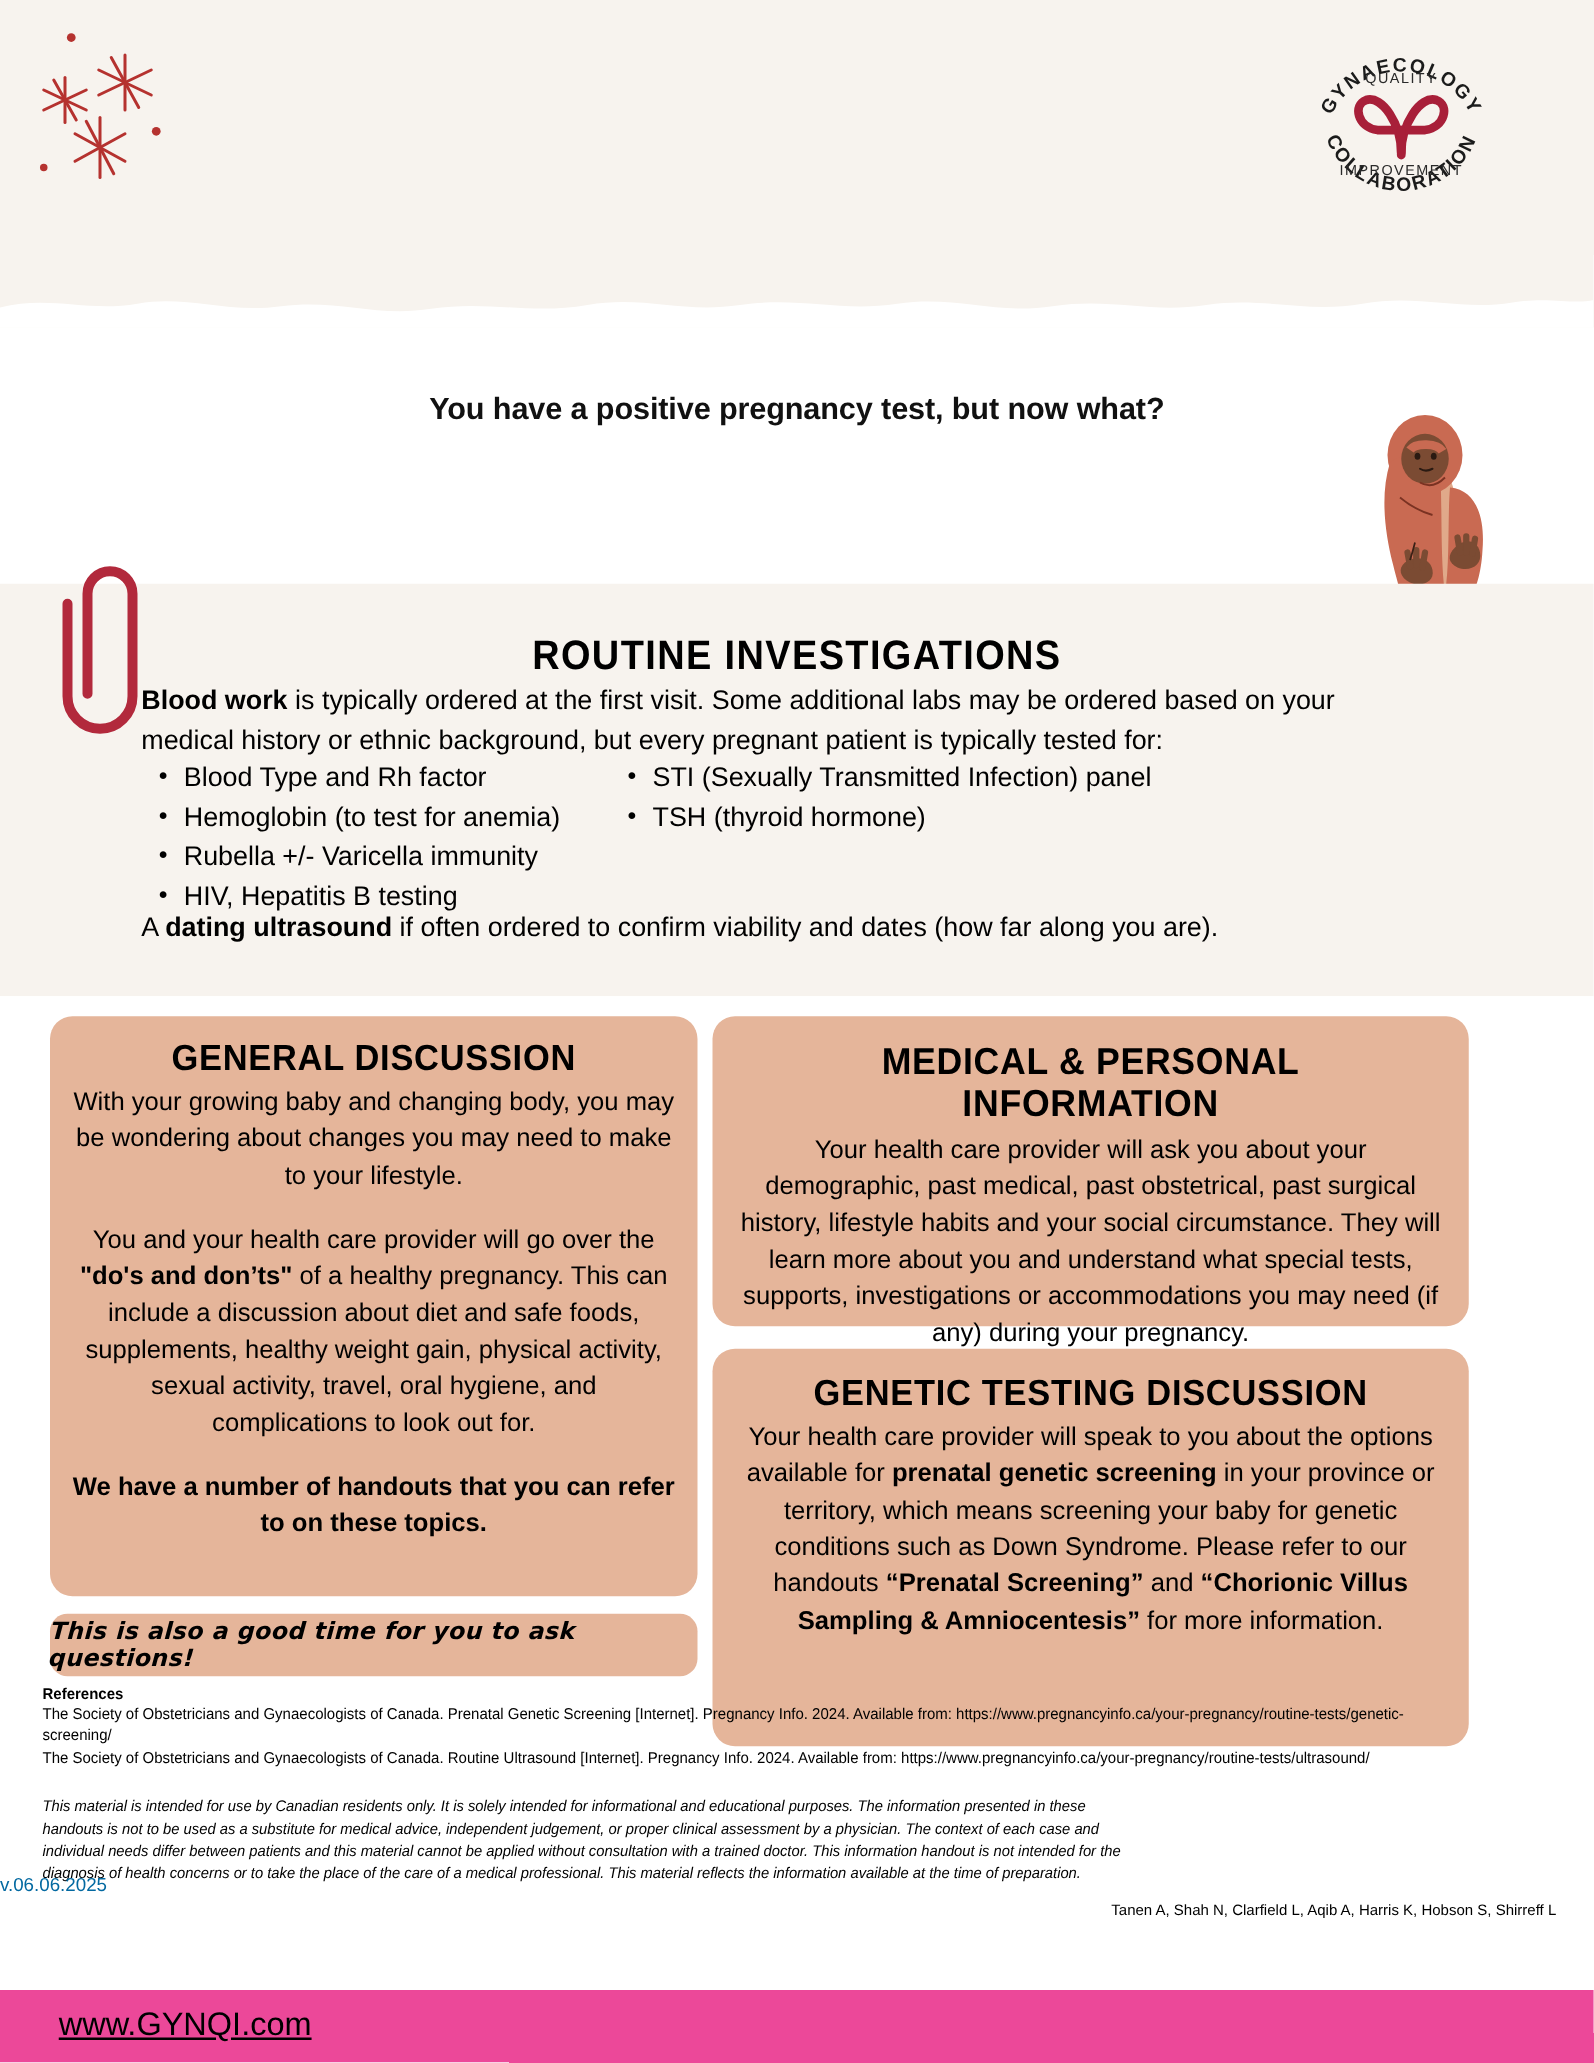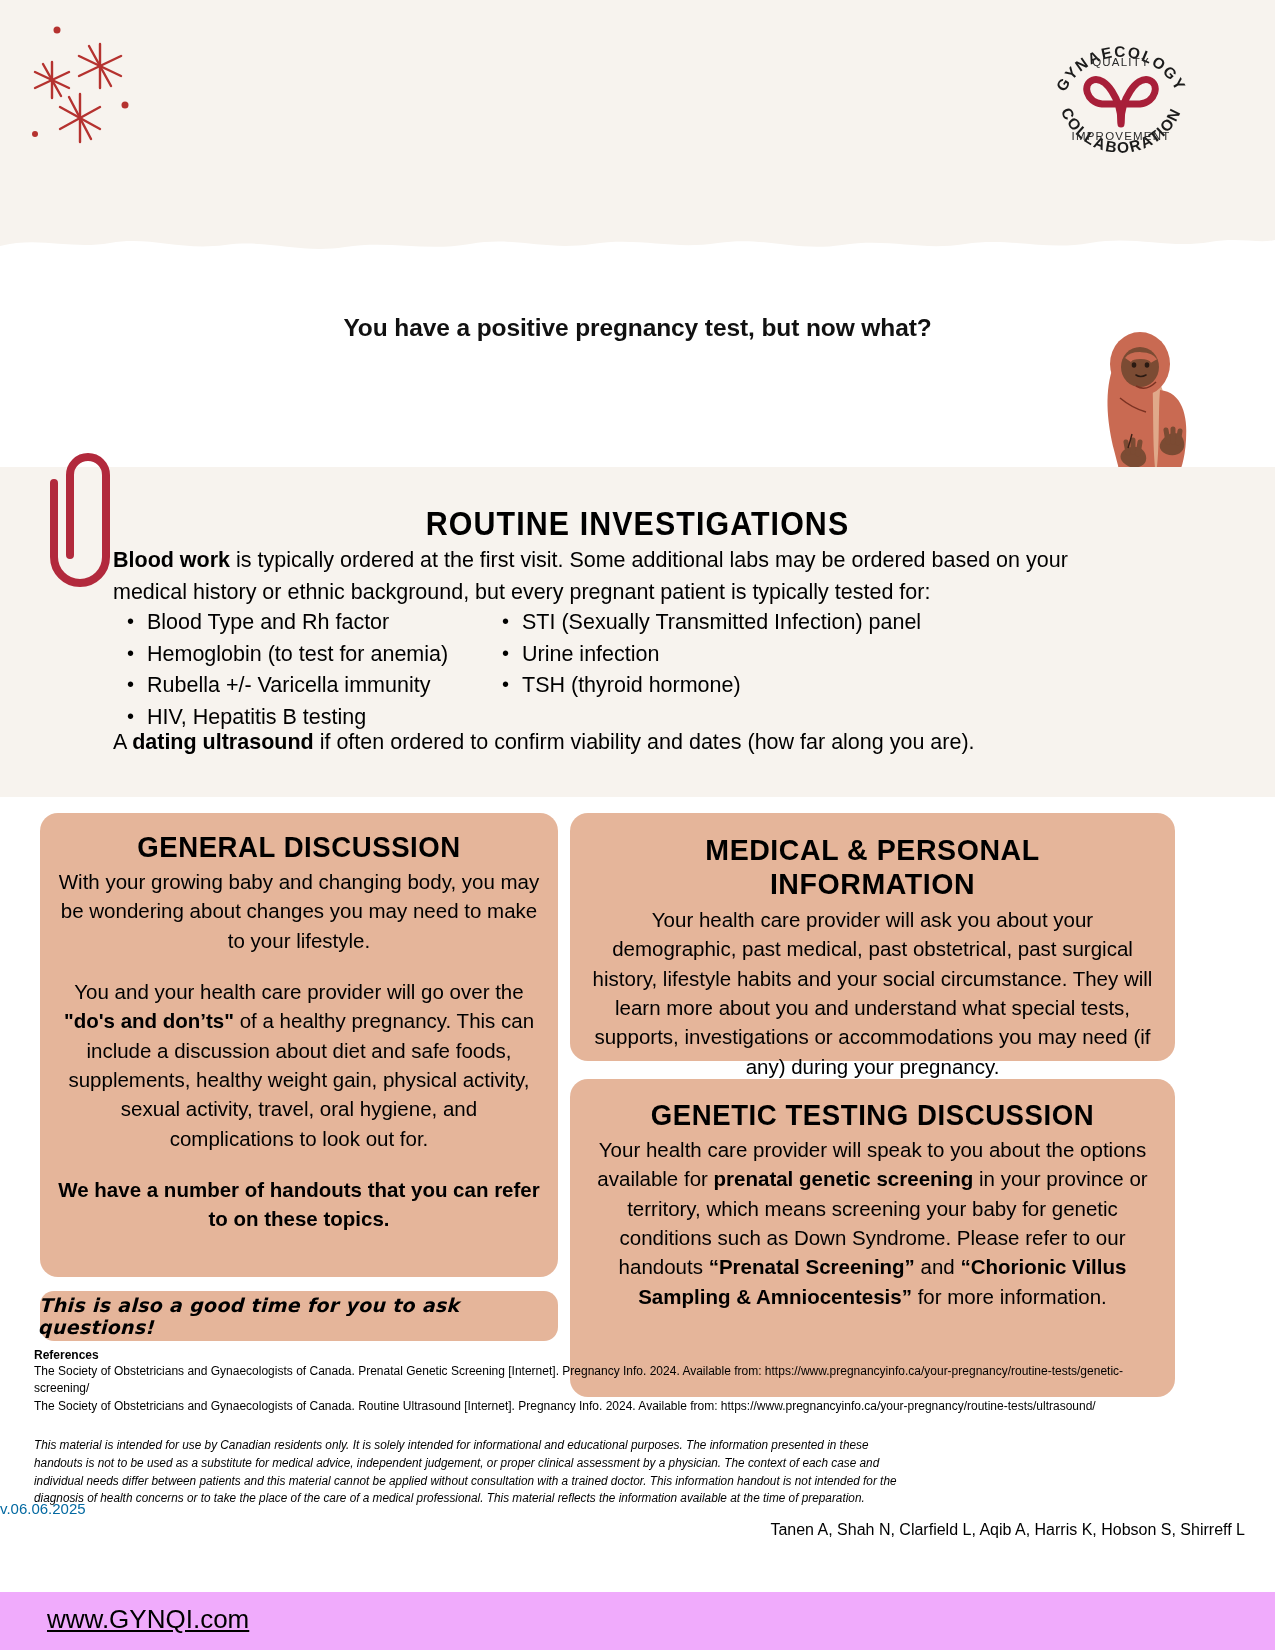--- a/index.html
+++ b/index.html
@@ -270,31 +270,31 @@
     width: 1245px;
     text-align: left;
     font-size: 15px;
     color: #0369a1;
   }
   .authors {
     position: absolute;
     top: 1521px; left: 0;
     width: 1245px;
     text-align: right;
-    font-size: 16px;
+    font-size: 12px;
     color: #000;
   }
 
   
   .footer {
     position: absolute;
     bottom: 0; left: 0;
     width: 1275px;
     height: 58px;
-    background: #f0abfc;
+    background: #ec4899;
   }
   .footer-link {
     position: absolute;
     top: 12px; left: 47px;
     font-size: 26px;
     color: #000;
     text-decoration: underline;
   }
 </style>
 </head>
@@ -393,21 +393,20 @@
 
   <div class="routine-cols">
     <ul class="col-a">
       <li>Blood Type and Rh factor</li>
       <li>Hemoglobin (to test for anemia)</li>
       <li>Rubella +/- Varicella immunity</li>
       <li>HIV, Hepatitis B testing</li>
     </ul>
     <ul class="col-b">
       <li>STI (Sexually Transmitted Infection) panel</li>
-      <li>Urine infection</li>
       <li>TSH (thyroid hormone)</li>
     </ul>
   </div>
 
   <div class="routine-foot">
     <span>A </span><b>dating ultrasound</b><span> if often ordered to confirm viability and dates (how far along you are).</span>
   </div>
 </div>
 
 <div class="cards">

